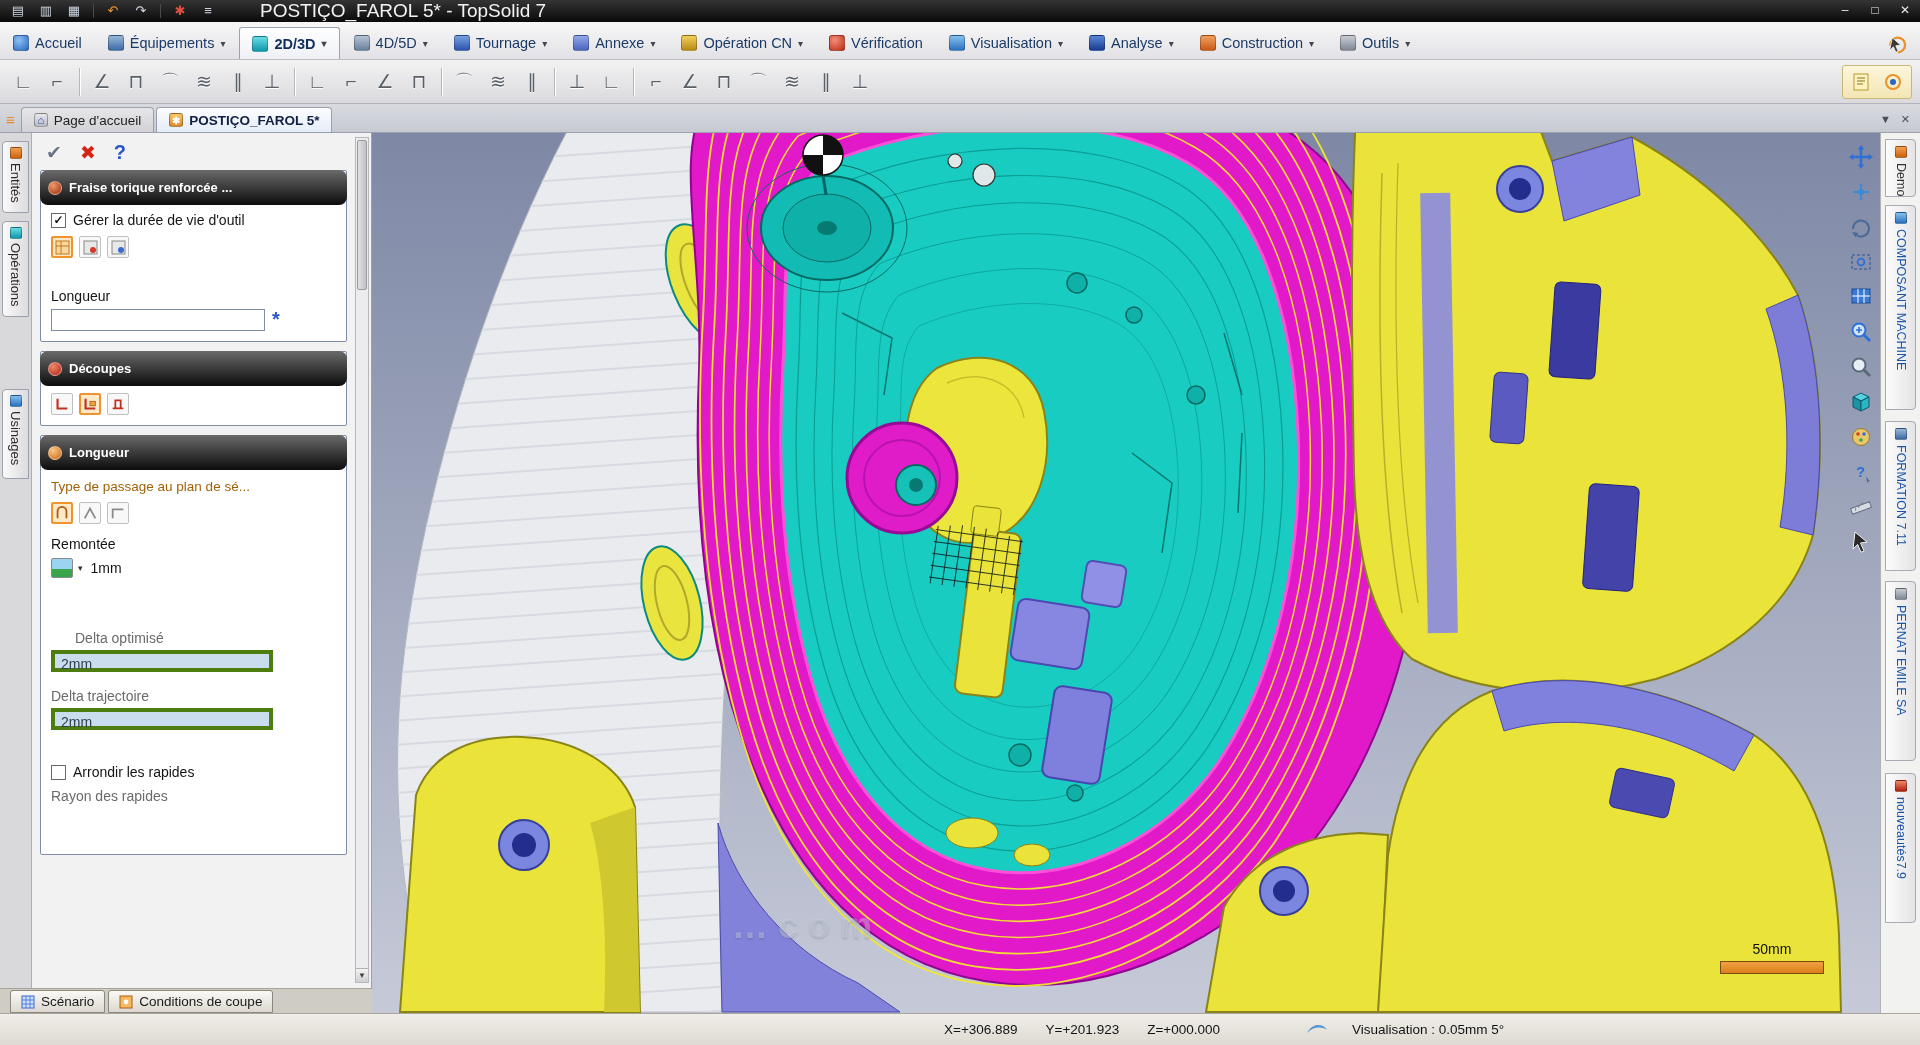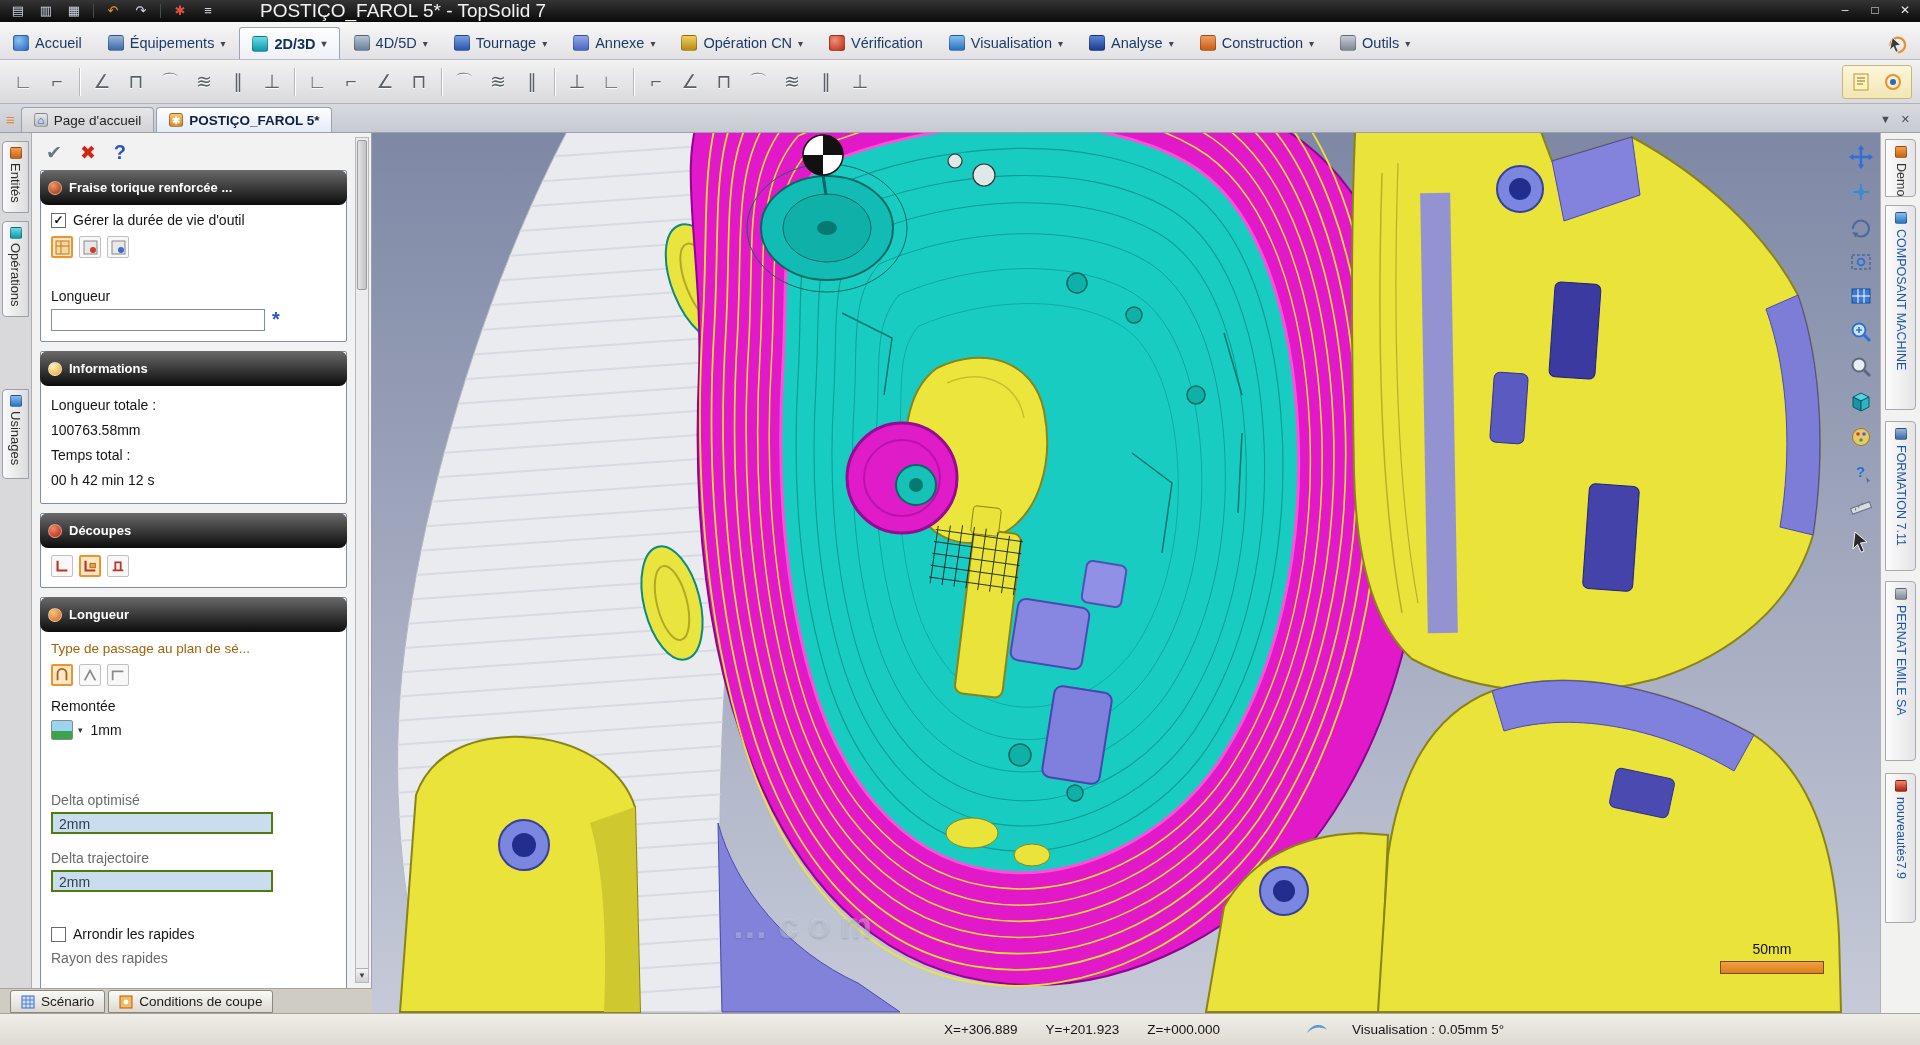--- a/index.html
+++ b/index.html
@@ -84,21 +84,21 @@
   .mini-row { display:flex; gap:6px; margin-top:8px; }
   .mini { width:22px; height:22px; border:1px solid #c0c0c0; border-radius:2px; background:#f8f8f8; display:flex; align-items:center; justify-content:center; }
   .mini.sel { border:2px solid #f0922e; background:#fde8c8; }
   .flabel { margin-top:30px; }
   .flabel.gray { color:#6a6a6a; }
   .input-row { display:flex; align-items:center; gap:7px; margin-top:4px; }
   .tsinput { width:214px; height:22px; border:1px solid #7e8ea6; background:#fff; font-size:14px; padding:0 4px; font-family:"Liberation Sans",sans-serif; }
   .req { color:#2a55d0; font-weight:bold; font-size:20px; }
   .inforow { line-height:25px; }
   .linktext { color:#a16207; font-size:13.5px; margin-top:2px; white-space:nowrap; }
-  .valfield { width:222px; height:22px; background:#c9ddee; border:2px solid #4d7c0f; color:#30404e; font-size:14px; line-height:20px; padding-left:6px; margin-top:4px; }
+  .valfield { width:222px; height:22px; background:#c9ddee; border:4px solid #4d7c0f; color:#30404e; font-size:14px; line-height:20px; padding-left:6px; margin-top:4px; }
   .remrow { display:flex; align-items:center; gap:8px; margin-top:6px; }
   .imgchip { width:22px; height:20px; border:1px solid #8a8a8a; border-radius:2px;
     background:linear-gradient(#9ad4f0 55%,#3aa44a 45%); position:relative; }
   .ddarrow { font-size:9px; color:#333; margin-left:-3px; }
   
   .scrolltrack { position:absolute; right:2px; top:4px; width:14px; height:846px; background:#ececee; border:1px solid #b8b8bc; }
   .scrollthumb { position:absolute; left:1px; top:2px; width:10px; height:150px; background:linear-gradient(90deg,#e2e2e2,#c2c2c6); border:1px solid #9a9aa0; border-radius:2px; }
   .scrollbtn { position:absolute; left:0; bottom:0; width:12px; height:14px; background:linear-gradient(#f4f4f4,#d0d0d4); border-top:1px solid #b0b0b4; font-size:8px; color:#444; text-align:center; line-height:14px; }
 
   
@@ -342,32 +342,20 @@
           </span>
         </div>
         <div class="flabel">Longueur</div>
         <div class="input-row">
           <input class="tsinput" type="text" value="" style="">
           <span class="req">*</span>
         </div>
       </div>
     </div>
 
-    <div class="pbox">
-      <div class="phead">
-        <span class="pchip info"></span>
-        <span>Informations</span>
-      </div>
-      <div class="pbody">
-        <div class="inforow">Longueur totale :</div>
-        <div class="inforow">100763.58mm</div>
-        <div class="inforow">Temps total :</div>
-        <div class="inforow">00 h 42 min 12 s</div>
-      </div>
-    </div>
 
     <div class="pbox">
       <div class="phead">
         <span class="pchip cut"></span>
         <span>Découpes</span>
       </div>
       <div class="pbody">
         <div class="mini-row" style="margin-top:0;">
           <span class="mini">
             <svg width="16" height="16" viewBox="0 0 18 18">
@@ -412,21 +400,21 @@
                 <path d="M3 15V5h12" stroke="#8a8a8a" stroke-width="2" fill="none"></path>
               </svg>
           </span>
         </div>
         <div class="flabel" style="margin-top:12px;">Remontée</div>
         <div class="remrow">
           <span class="imgchip"></span>
           <span class="ddarrow">▾</span>
           <span>1mm</span>
         </div>
-        <div class="flabel gray" style="margin-top:52px;">Delta optimisé</div>
+        <div class="flabel gray" style="margin-top:52px;margin-left:24px;">Delta optimisé</div>
         <div class="valfield">2mm</div>
         <div class="flabel gray" style="margin-top:16px;">Delta trajectoire</div>
         <div class="valfield">2mm</div>
         <label class="chk" style="margin-top:34px;">
           <span class="chkbox"></span>
           <span>Arrondir les rapides</span>
         </label>
         <div class="flabel gray" style="margin-top:8px;">Rayon des rapides</div>
       </div>
     </div>

